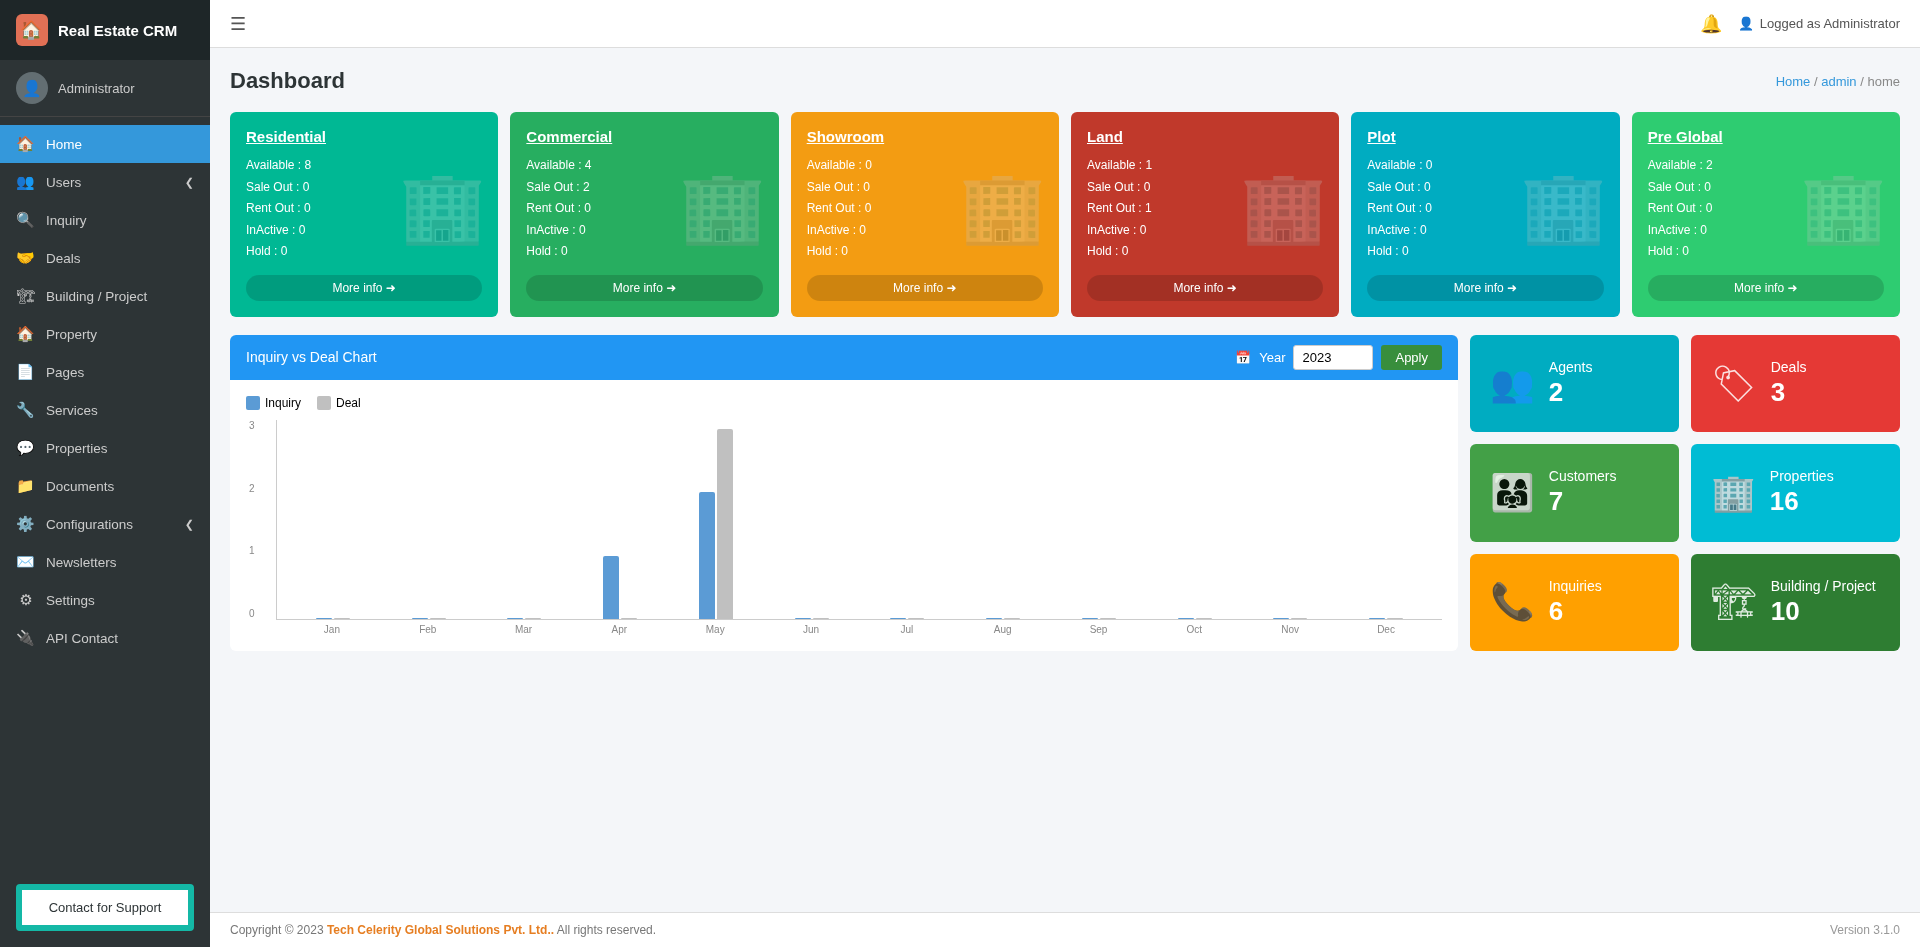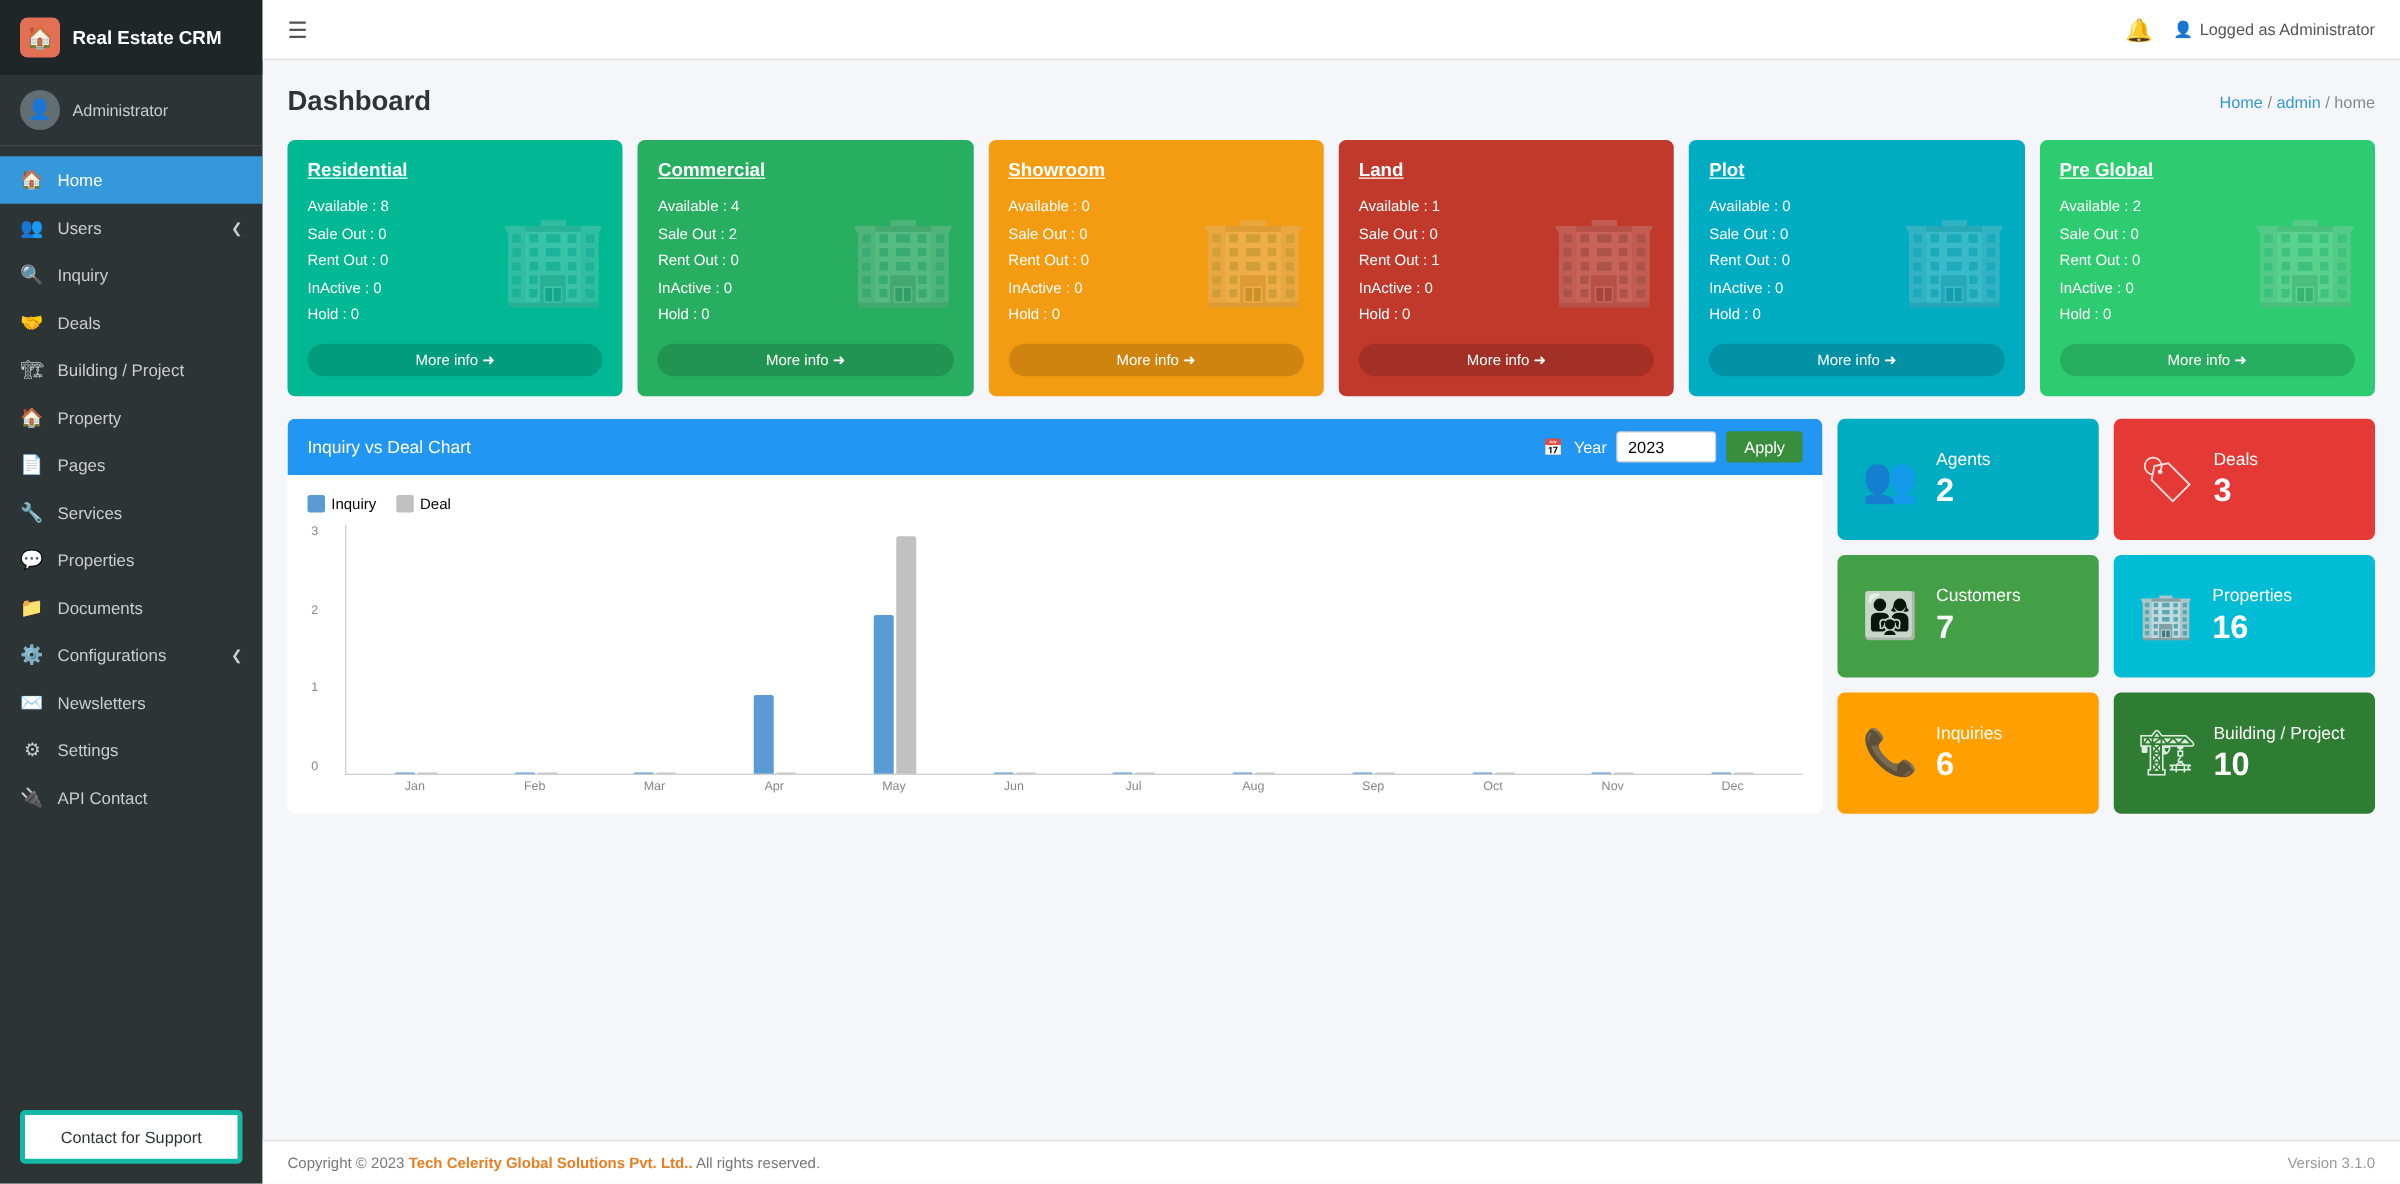--- a/index.html
+++ b/index.html
@@ -64,21 +64,21 @@
     }
     .nav-item.active { background: #3498db; color: #fff; }
     .nav-item .nav-icon { font-size: 15px; width: 20px; text-align: center; }
     .nav-item .arrow { margin-left: auto; font-size: 11px; }
     .sidebar-bottom { padding: 16px; }
     .contact-support-btn {
       width: 100%;
       padding: 10px;
       background: #fff;
       color: #2d3436;
-      border: 4px solid #14b8a6;
+      border: 6px solid #14b8a6;
       border-radius: 4px;
       cursor: pointer;
       font-size: 13px;
       font-weight: 500;
     }
 
     
     #main { flex: 1; display: flex; flex-direction: column; overflow: hidden; }
 
     

